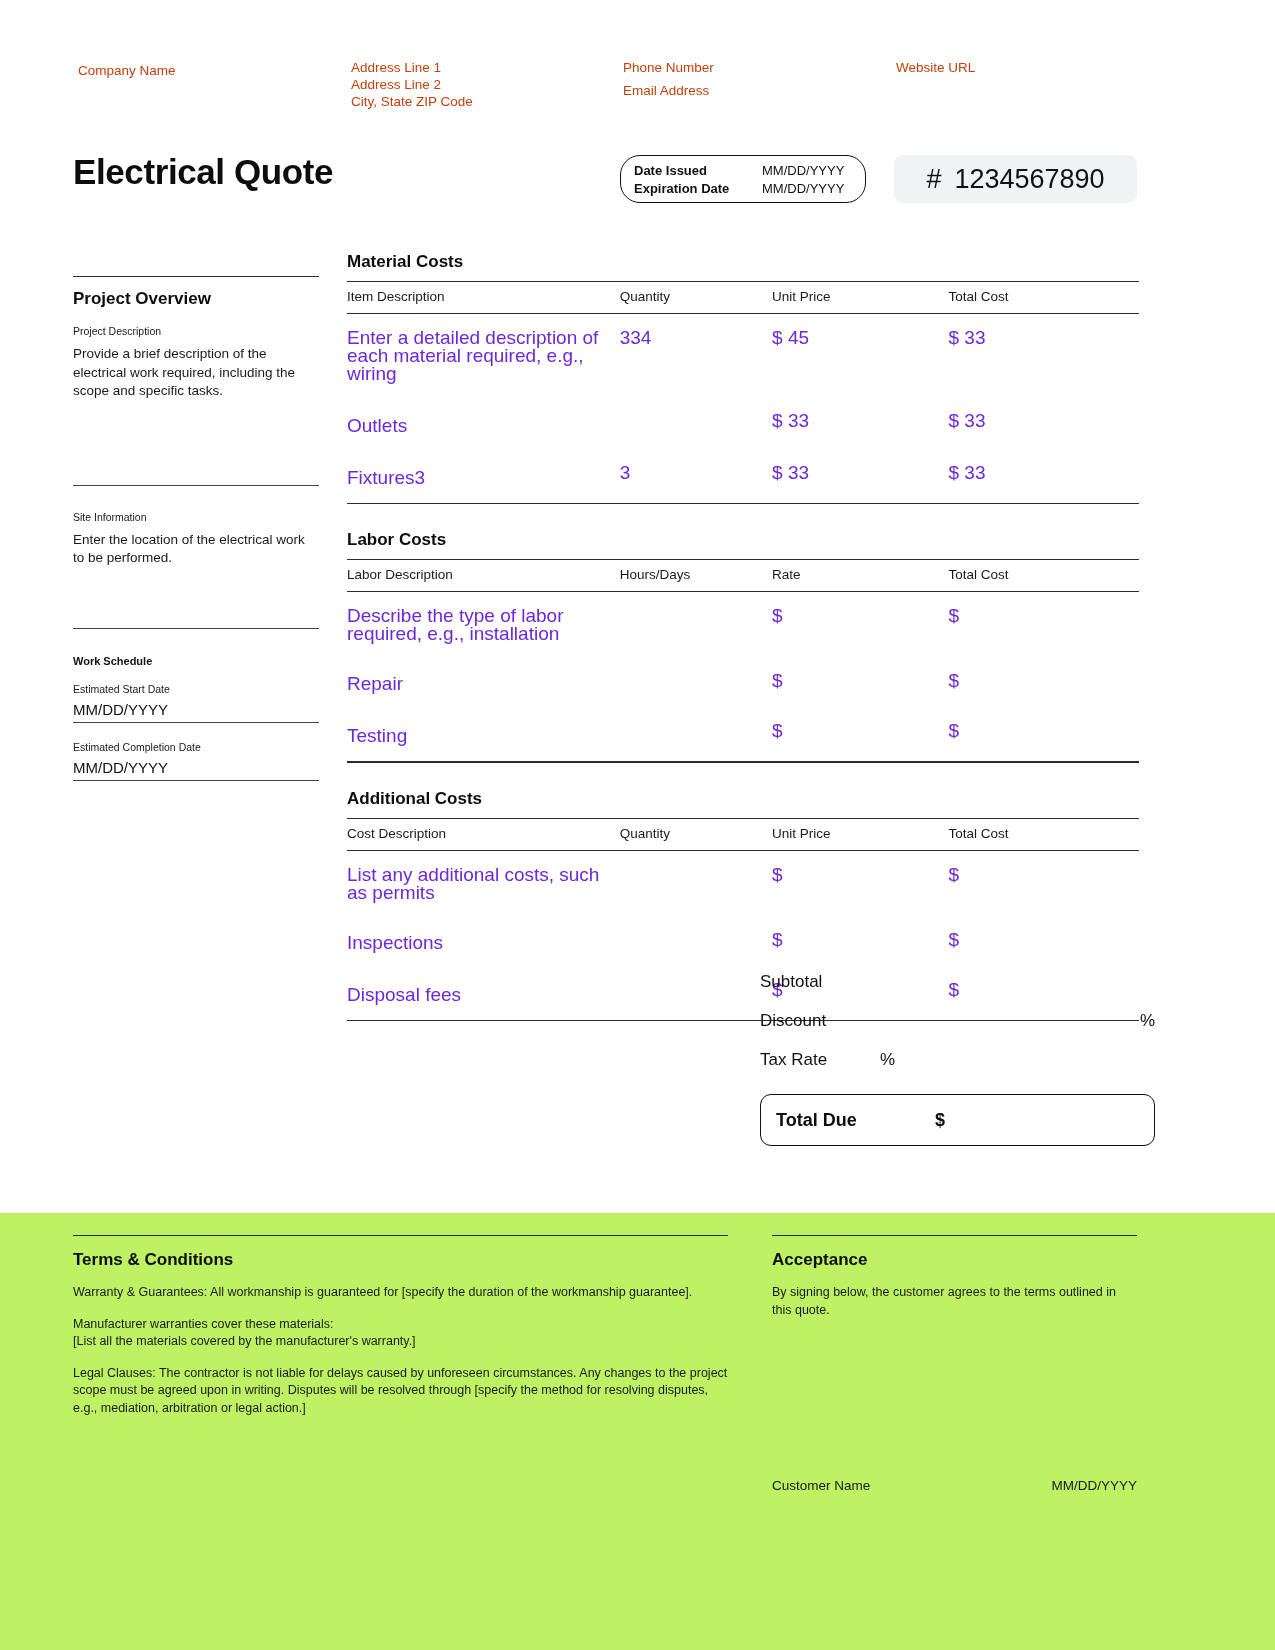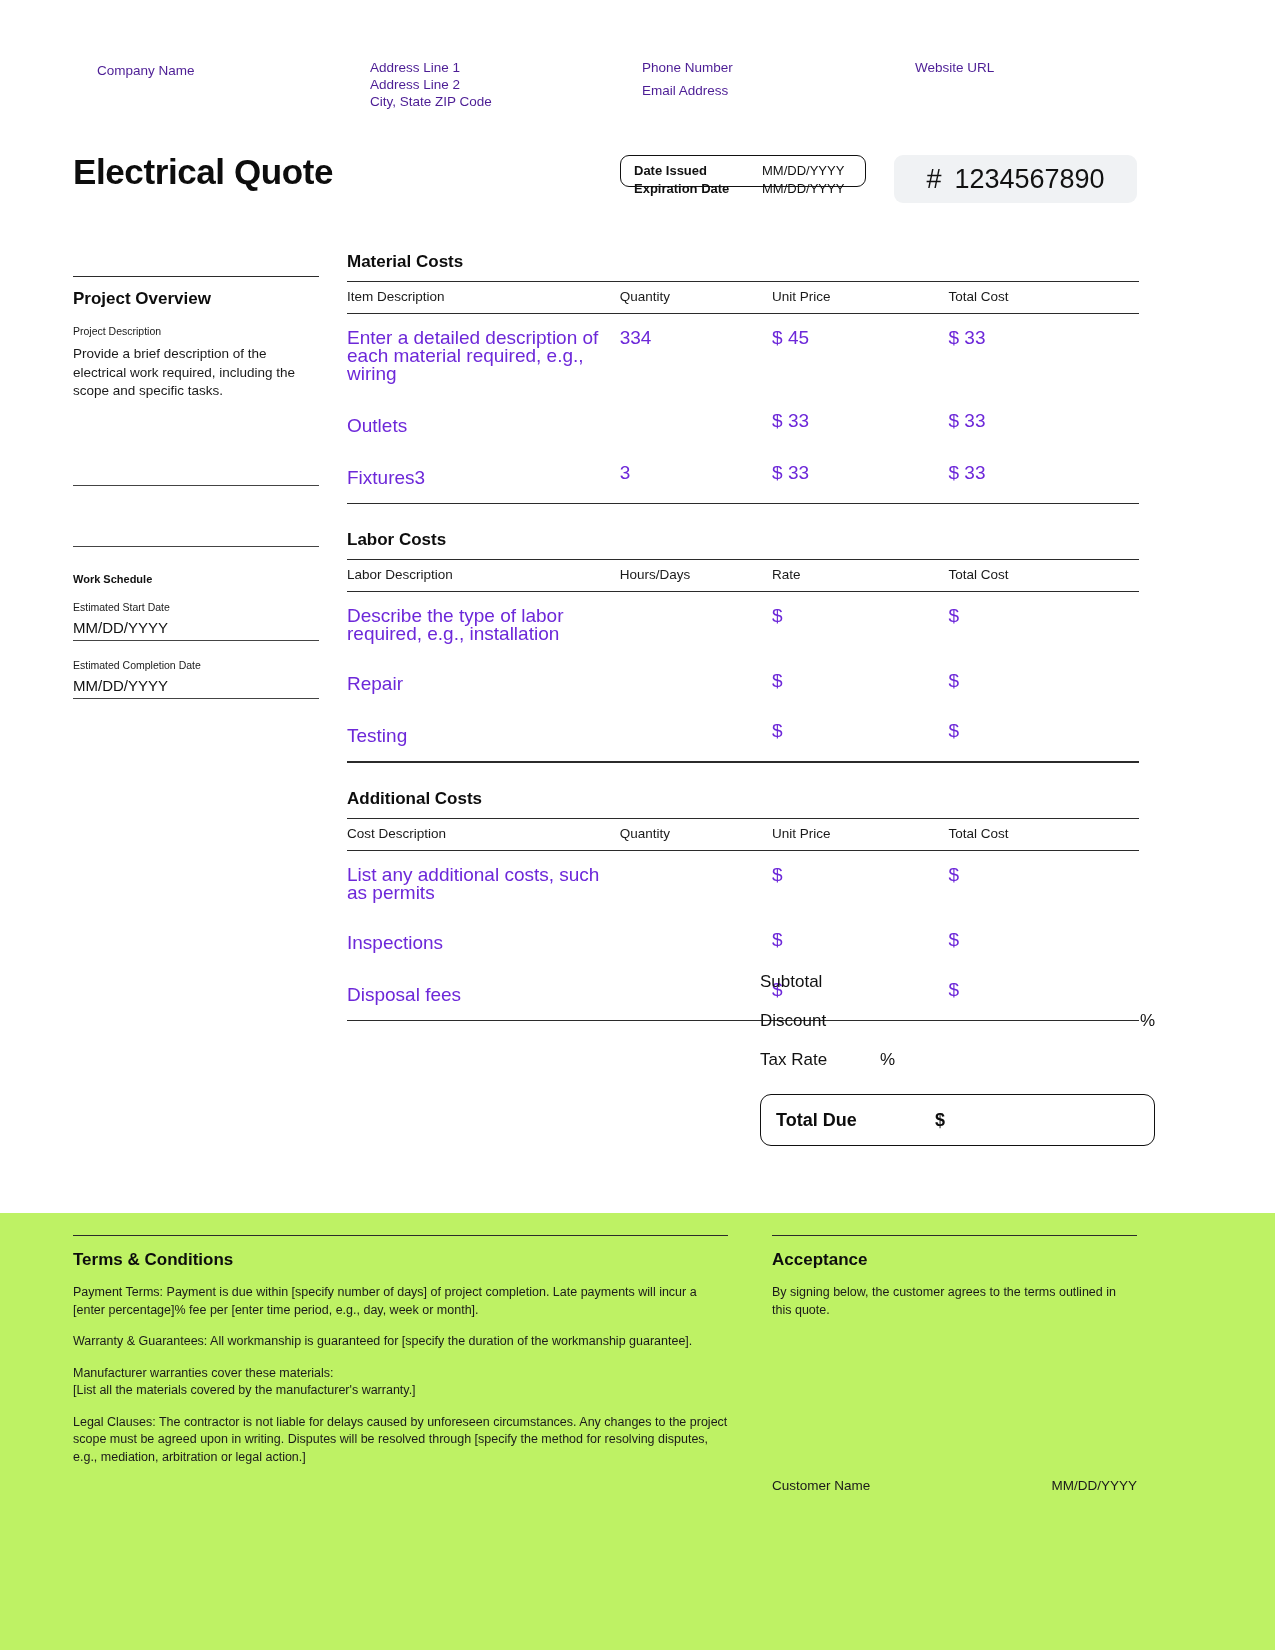--- a/index.html
+++ b/index.html
@@ -9,39 +9,39 @@
     font-family:"Liberation Sans", sans-serif;
     color:#111111;
     position:relative;
     overflow:hidden;
   }
 
   
   .page { position:relative; width:1275px; height:1650px; background:#fff; }
 
   .topbar { position:absolute; left:0; top:55px; width:1275px; height:70px; }
-  .topbar .col { position:absolute; font-size:13.5px; line-height:17px; color:#4c1d95;margin-left:19px; }
+  .topbar .col { position:absolute; font-size:13.5px; line-height:17px; color:#c2410c; }
   .c-company  { left:78px;  top:7px; }
   .c-address  { left:351px; top:4px; }
   .c-contact  { left:623px; top:4px; }
   .c-web      { left:896px; top:4px; }
   .c-address div, .c-contact div { white-space:nowrap; }
   .c-contact .email { margin-top:6px; }
 
   
   .titlerow { position:absolute; left:0; top:155px; width:1275px; height:55px; }
   .doc-title {
     position:absolute; left:73px; top:-3px;
     font-size:35px; font-weight:bold; letter-spacing:-0.4px;
     color:#0d0d0d;
   }
   .datebox {
     position:absolute; left:620px; top:0px;
-    width:246px; height:32px;
-    border:1.4px solid #111; border-radius:9px;
+    width:246px; height:48px;
+    border:1.4px solid #111; border-radius:20px;
     padding:6px 12px 4px 13px;
   }
   .datebox .r { display:flex; font-size:13px; line-height:18px; font-weight:bold; }
   .datebox .r .lbl { width:128px; }
   .datebox .r .val { font-weight:normal; }
   .quotepill {
     position:absolute; left:894px; top:0px;
     width:243px; height:48px;
     background:#f0f2f4; border-radius:9px;
     display:flex; align-items:center; justify-content:center;
@@ -163,20 +163,24 @@
   <div class="leftcol">
     <div class="rule"></div>
     <div class="sec-title">Project Overview</div>
 
     <div class="sub-label">Project Description</div>
     <div class="body-text">Provide a brief description of the electrical work required, including the scope and specific tasks.</div>
 
     <div style="height:84px"></div>
     <div class="rule-thin"></div>
 
+    <div class="blk-site">
+      <div class="sub-label" style="margin-top:0">Site Information</div>
+      <div class="body-text">Enter the location of the electrical work to be performed.</div>
+    </div>
 
     <div style="height:60px"></div>
     <div class="rule-thin"></div>
 
     <div class="blk-sched">
       <div class="sched-title">Work Schedule</div>
       <div class="sub-label" style="">Estimated Start Date</div>
       <div class="date-val">MM/DD/YYYY</div>
       <div class="rule-thin"></div>
 
@@ -316,21 +320,20 @@
       <span class="lbl">Total Due</span>
       <span class="amt">$</span>
     </div>
   </div>
 
   <div class="footer">
 
     <div class="ft-left">
       <div class="ft-rule"></div>
       <div class="ft-title">Terms &amp; Conditions</div>
-      <div class="ft-p">Payment Terms: Payment is due within [specify number of days] of project completion. Late payments will incur a [enter percentage]% fee per [enter time period, e.g., day, week or month].</div>
       <div class="ft-p">Warranty &amp; Guarantees: All workmanship is guaranteed for [specify the duration of the workmanship guarantee].</div>
       <div class="ft-p" style="white-space:pre-line">Manufacturer warranties cover these materials:
 [List all the materials covered by the manufacturer's warranty.]</div>
       <div class="ft-p">Legal Clauses: The contractor is not liable for delays caused by unforeseen circumstances. Any changes to the project scope must be agreed upon in writing. Disputes will be resolved through [specify the method for resolving disputes, e.g., mediation, arbitration or legal action.]</div>
     </div>
 
     <div class="ft-right">
       <div class="ft-rule"></div>
       <div class="ft-title">Acceptance</div>
       <div class="ft-p">By signing below, the customer agrees to the terms outlined in this quote.</div>

